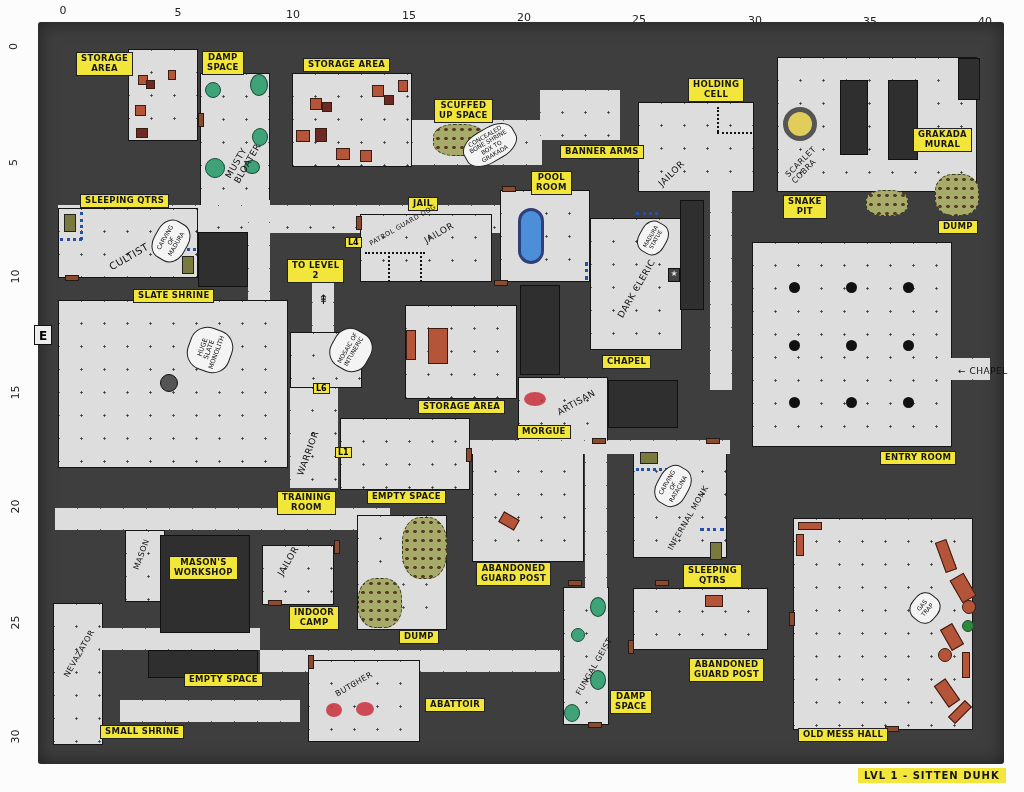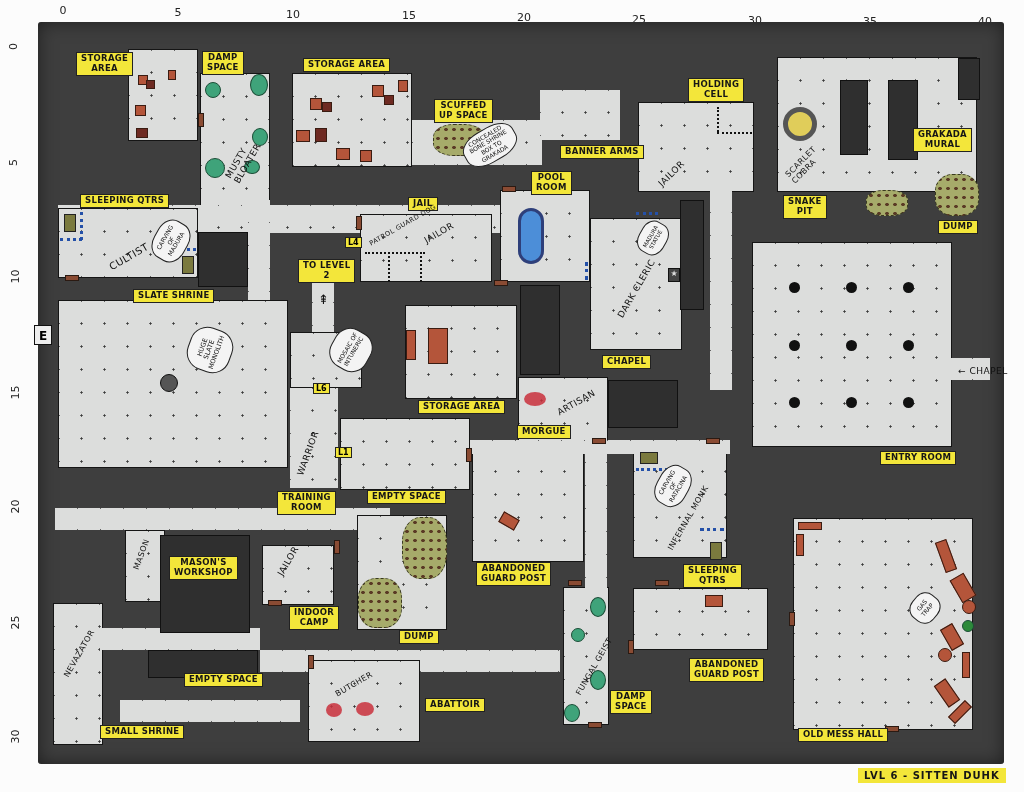--- a/index.html
+++ b/index.html
@@ -277,21 +277,21 @@
 CELL</div>
   <div class="label" style="left:913px;top:128px">GRAKADA
 MURAL</div>
   <div class="label" style="left:80px;top:194px">SLEEPING QTRS</div>
   <div class="label" style="left:408px;top:197px">JAIL</div>
   <div class="label" style="left:531px;top:171px">POOL
 ROOM</div>
   <div class="label" style="left:783px;top:195px">SNAKE
 PIT</div>
   <div class="label" style="left:938px;top:220px">DUMP</div>
-  <div class="label" style="left:298px;top:259px">TO LEVEL
+  <div class="label" style="left:287px;top:259px">TO LEVEL
 2</div>
   <div class="label" style="left:133px;top:289px">SLATE SHRINE</div>
   <div class="label" style="left:602px;top:355px">CHAPEL</div>
   <div class="label" style="left:418px;top:400px">STORAGE AREA</div>
   <div class="label" style="left:517px;top:425px">MORGUE</div>
   <div class="label" style="left:880px;top:451px">ENTRY ROOM</div>
   <div class="label" style="left:277px;top:491px">TRAINING
 ROOM</div>
   <div class="label" style="left:367px;top:490px">EMPTY SPACE</div>
   <div class="label" style="left:169px;top:556px">MASON'S
@@ -344,14 +344,14 @@
 
   <div style="position:absolute;left:318px;top:292px;width:10px;height:16px;font-size:13px;line-height:16px;text-align:center;color:#111;">⇞</div>
 
   <div class="entry-label" style="left:958px;top:366px">
     <span>←</span>
     <span>CHAPEL</span>
   </div>
 
   <div class="side-e">E</div>
 
-  <div class="title-label" style="left:858px;top:768px">LVL 6 - SITTEN DUHK</div>
+  <div class="title-label" style="left:858px;top:768px">LVL 1 - SITTEN DUHK</div>
 </div>
 
 </body></html>

